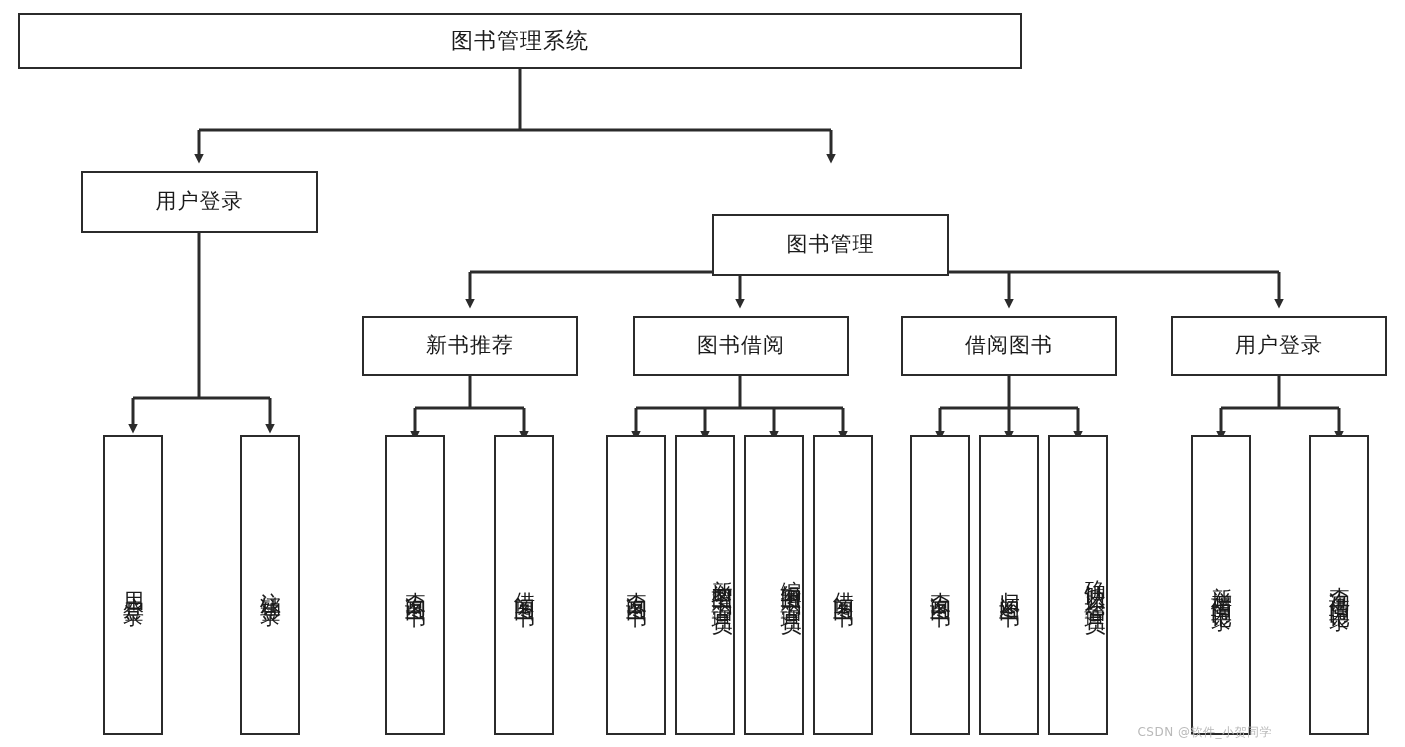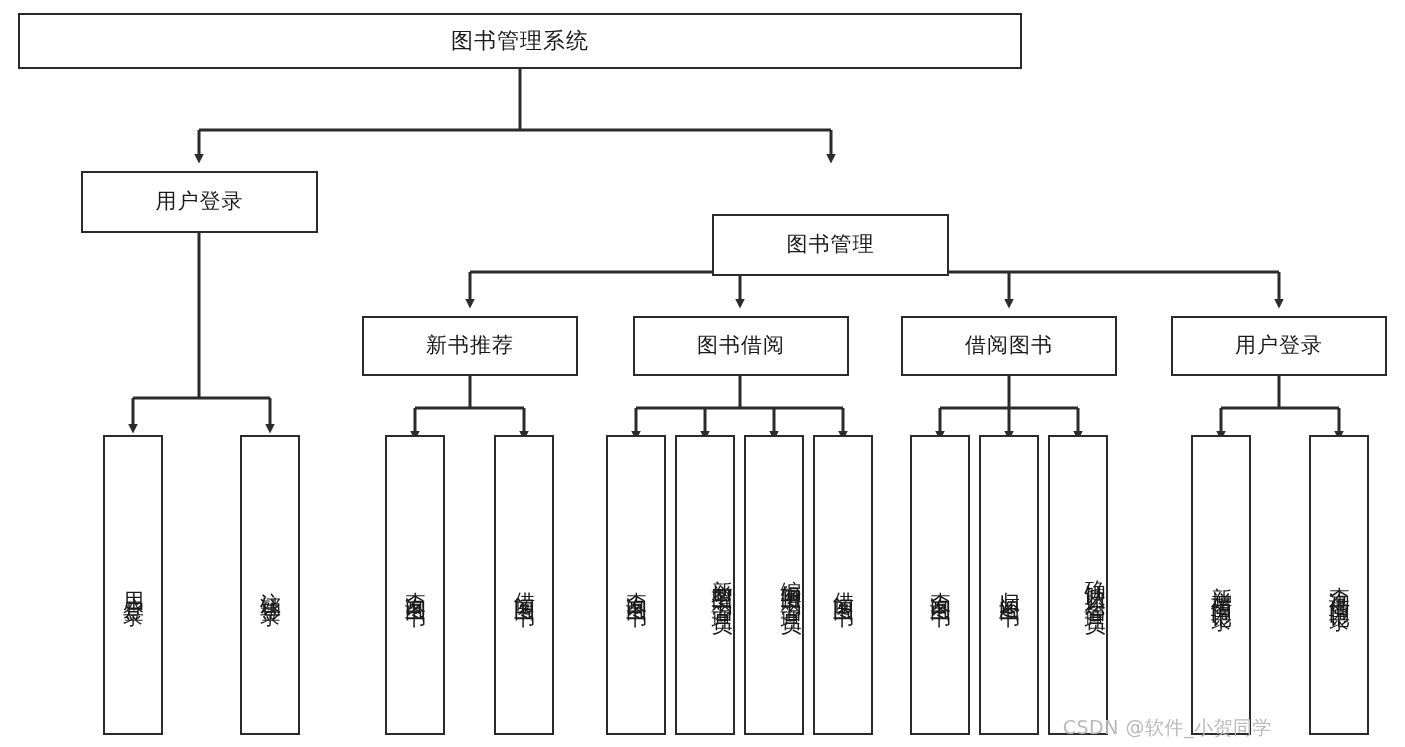--- a/index.html
+++ b/index.html
@@ -60,21 +60,21 @@
     letter-spacing: 5px;
     text-align: center;
   }
   .node-v.align-top {
     align-items: flex-start;
   }
   .watermark {
     position: absolute;
     right: 8px;
     bottom: 6px;
-    font-size: 19px;
+    font-size: 12px;
     color: #b9b9b9;
     letter-spacing: 0.5px;
     white-space: nowrap;
   }
 </style>
 </head>
 <body>
 
 <div id="diagram-root">
 

